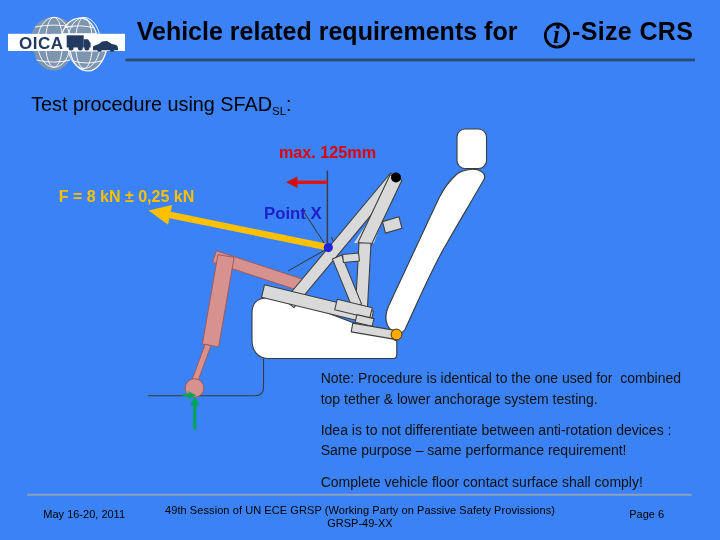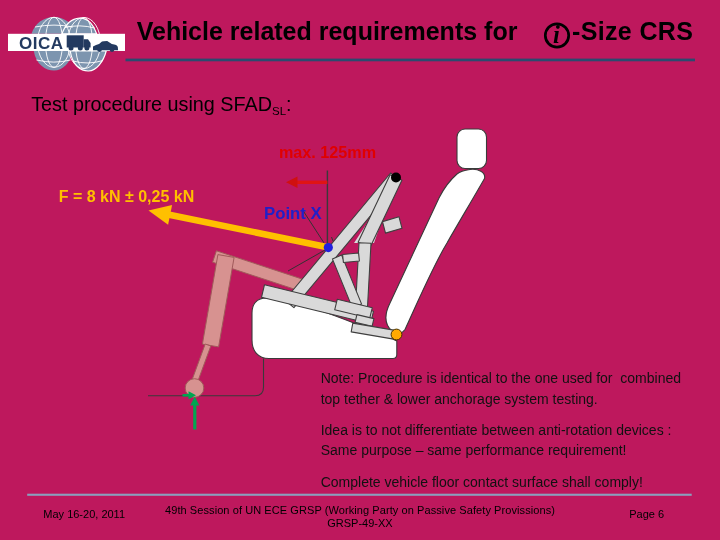--- a/index.html
+++ b/index.html
@@ -1,16 +1,16 @@
 <!DOCTYPE html>
 <html><head>
 <meta charset="utf-8">
 <style>
 html,body{margin:0;padding:0;background:#fff;}
-#page{position:relative;width:720px;height:540px;background:#be185d;overflow:hidden;
+#page{position:relative;width:720px;height:540px;background:#3b82f6;overflow:hidden;
 font-family:"Liberation Sans",sans-serif;}
 </style>
 </head>
 <body>
 <div id="page">
 <svg width="720" height="540" viewBox="0 0 720 540">
 
 <g>
   <path d="M 31.5,33.8 C 34.5,23.5 43.5,16.9 54,16.9 C 64.5,16.9 73,23.5 75.8,33.8 Z" fill="#7d95af"></path>
   <path d="M 62,33.8 C 65.5,24.5 71.5,18.6 79.5,18.2 C 88.5,17.8 94.2,26 96.6,33.8 Z" fill="#7d95af" stroke="#fff" stroke-width="1.2"></path>

